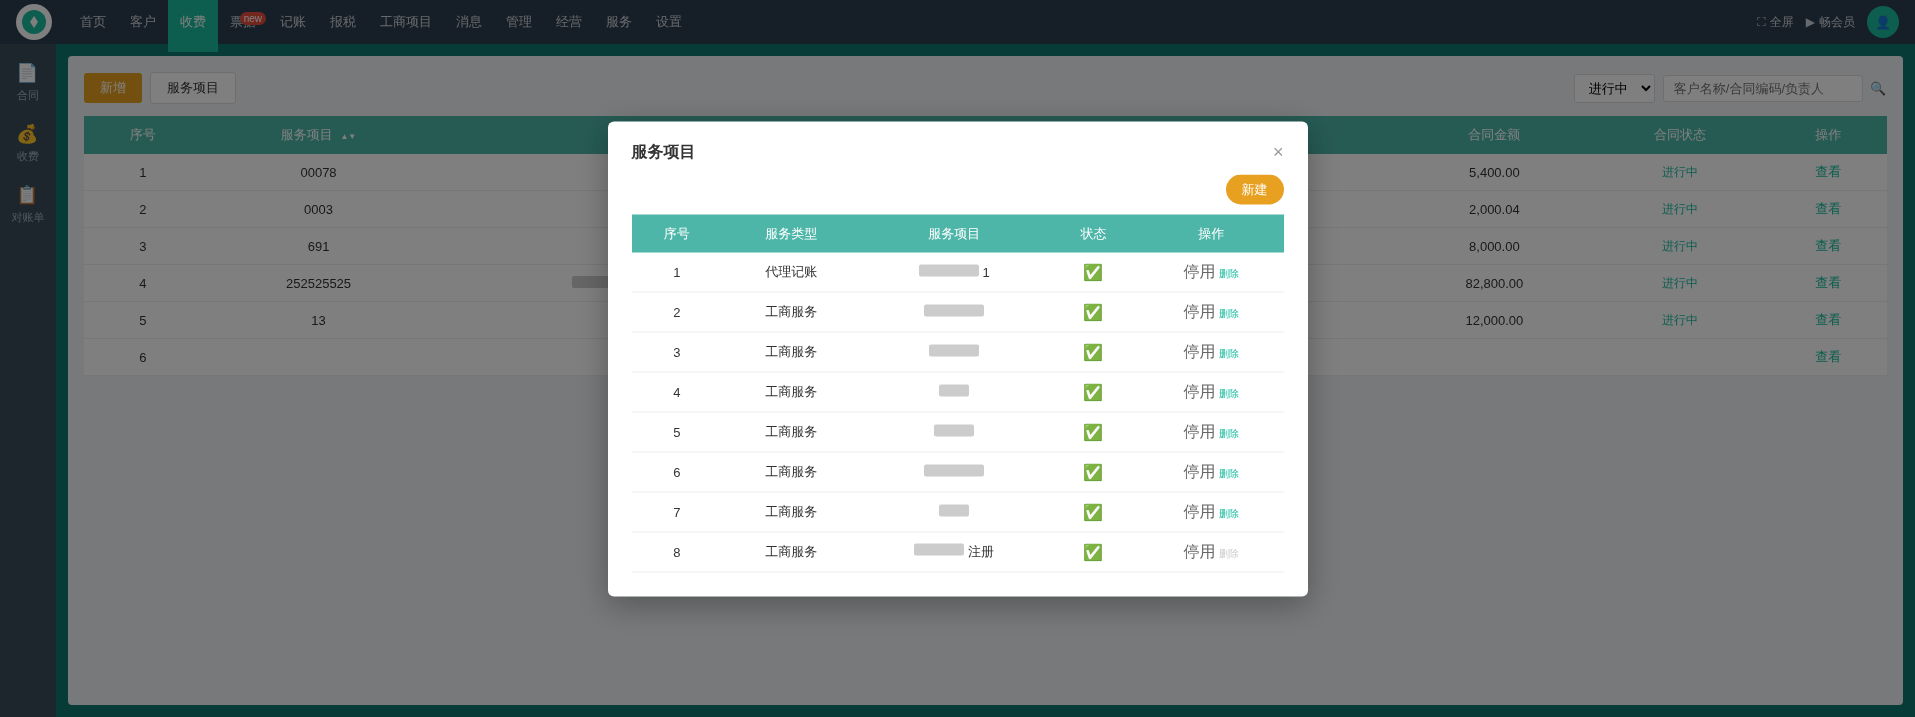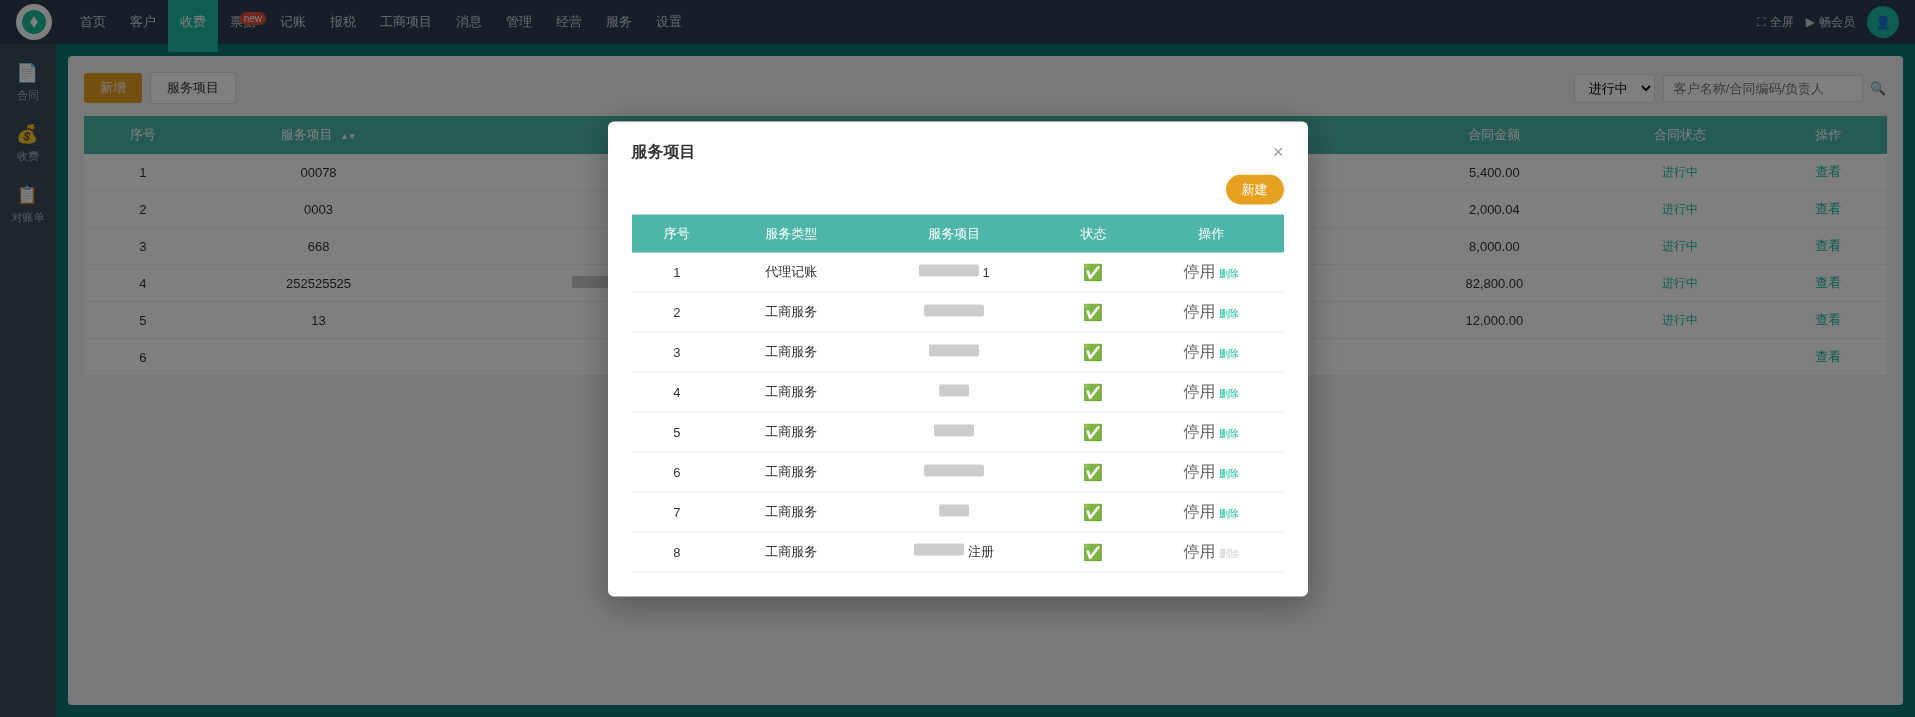--- a/index.html
+++ b/index.html
@@ -217,21 +217,21 @@
           <td>0003</td>
           <td><span class="blurred" style="width:80px;"></span></td>
           <td>小规模记账</td>
           <td>202305-202404</td>
           <td>2,000.04</td>
           <td><span class="status-badge">进行中</span></td>
           <td><a class="action-link">查看</a></td>
         </tr>
         <tr>
           <td>3</td>
-          <td>668</td>
+          <td>691</td>
           <td><span class="blurred" style="width:40px;"></span></td>
           <td>小规模记账</td>
           <td>202305-202404</td>
           <td>8,000.00</td>
           <td><span class="status-badge">进行中</span></td>
           <td><a class="action-link">查看</a></td>
         </tr>
         <tr>
           <td>4</td>
           <td>252525525</td>

